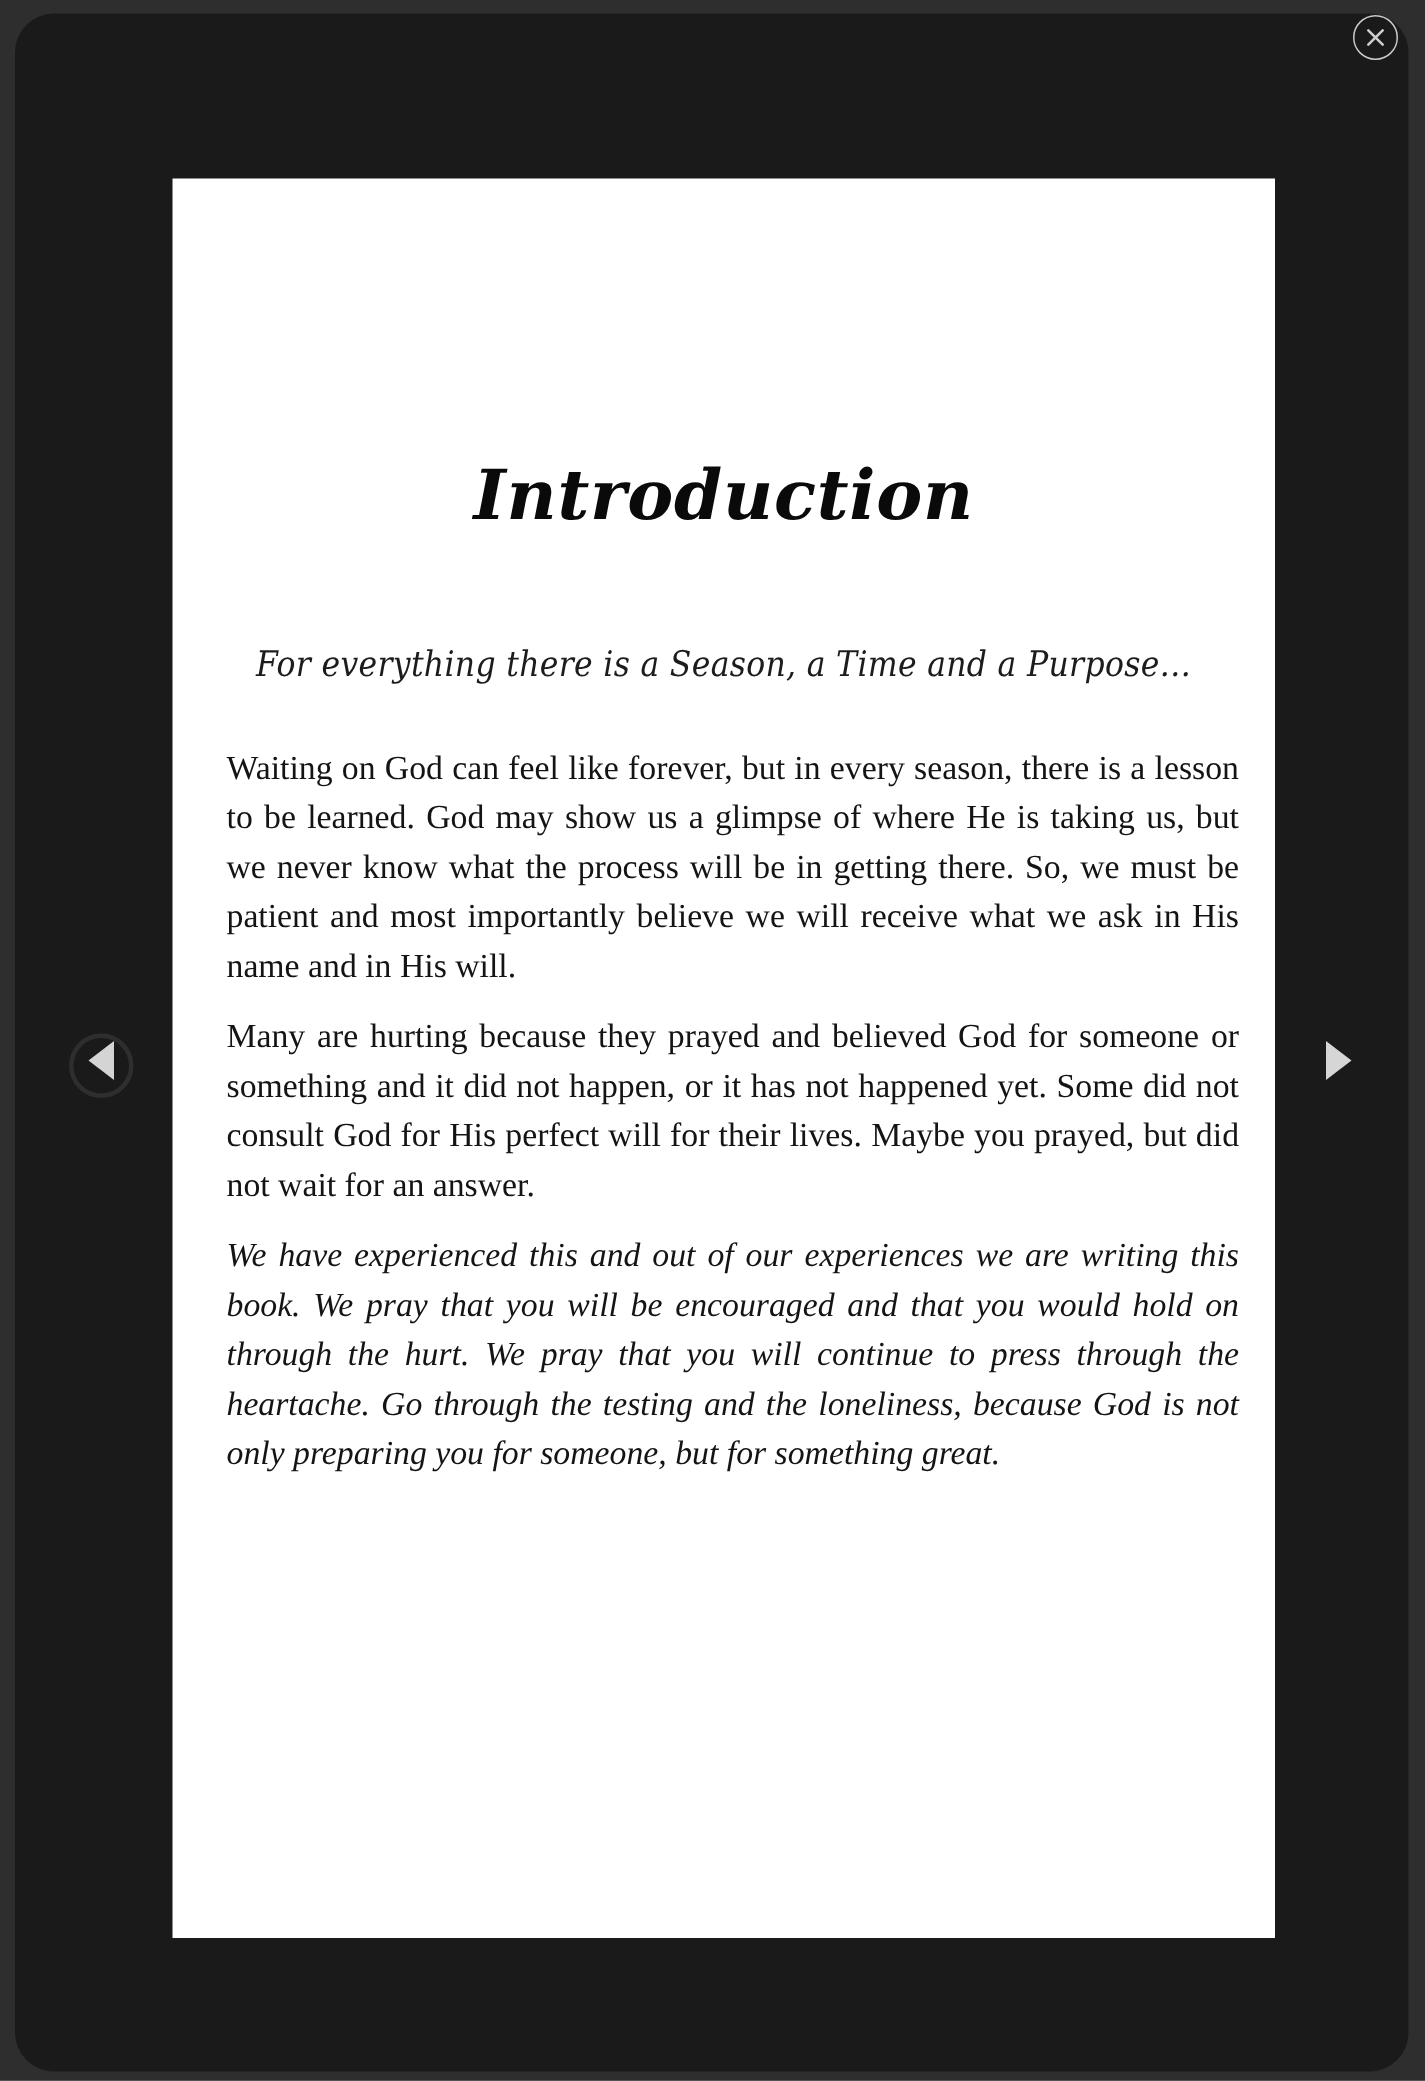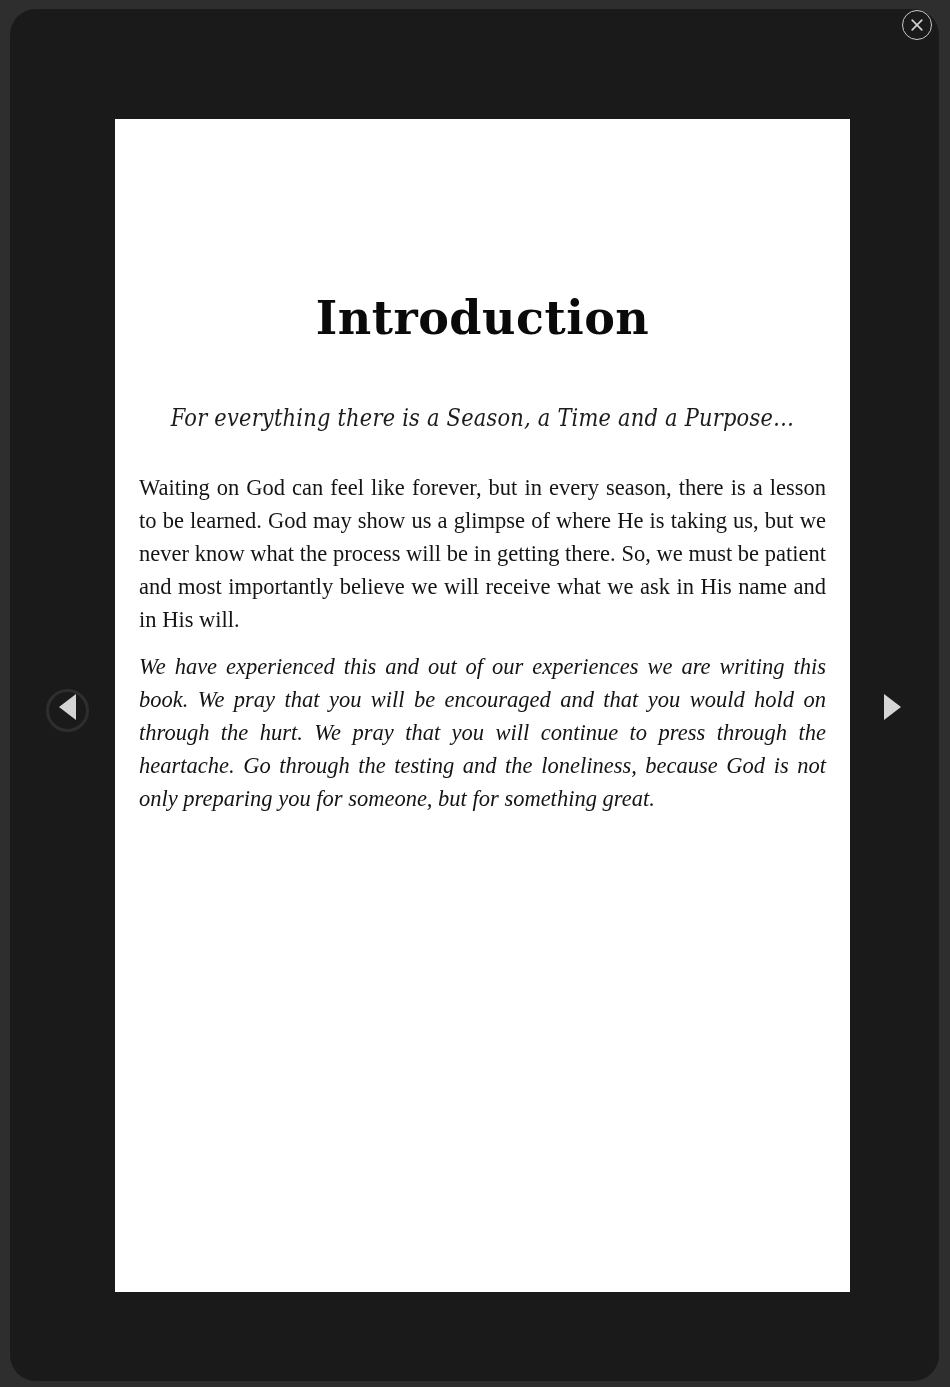--- a/index.html
+++ b/index.html
@@ -61,26 +61,27 @@
     top: 110px;
     width: 735px;
     height: 1173px;
     background: #ffffff;
     box-sizing: border-box;
     padding: 0 24px;
     overflow: hidden;
   }
 
   .page-title {
-    margin: 0;
+    margin: 12px;
     padding-top: 175px;
     text-align: center;
     font-family: "DejaVu Serif", "Liberation Serif", serif;
     font-size: 46px;
     font-weight: bold;
+    font-style: italic;
     letter-spacing: 0.5px;
     color: #0a0a0a;
     line-height: 1.05;
   }
 
   .page-subtitle {
     margin: 0;
     padding-top: 62px;
     text-align: center;
     font-family: "DejaVu Serif", "Liberation Serif", serif;
@@ -92,21 +93,21 @@
     line-height: 1.1;
     transform: scaleY(1.12);
     transform-origin: center;
   }
 
   .body-copy {
     padding-top: 44px;
   }
 
   .body-paragraph {
-    margin: 0 0 14px 0;
+    margin: 0 0 14px 12px;
     text-align: justify;
     text-justify: inter-word;
     font-family: "Liberation Serif", serif;
     font-size: 22.5px;
     line-height: 33px;
     color: #141414;
     hyphens: manual;
   }
   .body-paragraph:last-child { margin-bottom: 0; font-style: italic; }
 
@@ -157,20 +158,21 @@
   <div class="viewer-surface">
 
     <div class="page-sheet">
 
       <h1 class="page-title">Introduction</h1>
 
       <p class="page-subtitle">For everything there is a Season, a Time and a Purpose…</p>
 
       <div class="body-copy">
         <p class="body-paragraph">Waiting on God can feel like forever, but in every season, there is a lesson to be learned. God may show us a glimpse of where He is taking us, but we never know what the process will be in getting there. So, we must be patient and most importantly believe we will receive what we ask in His name and in His will.</p>
+        <p class="body-paragraph">Many are hurting because they prayed and believed God for someone or something and it did not happen, or it has not happened yet. Some did not consult God for His perfect will for their lives. Maybe you prayed, but did not wait for an answer.</p>
         <p class="body-paragraph">We have experienced this and out of our experiences we are writing this book. We pray that you will be encouraged and that you would hold on through the hurt. We pray that you will continue to press through the heartache. Go through the testing and the loneliness, because God is not only preparing you for someone, but for something great.</p>
       </div>
 
     </div>
 
     <div class="nav-arrow nav-arrow-prev">
       <span class="nav-ripple"></span>
       <span class="tri tri-left"></span>
     </div>
 

